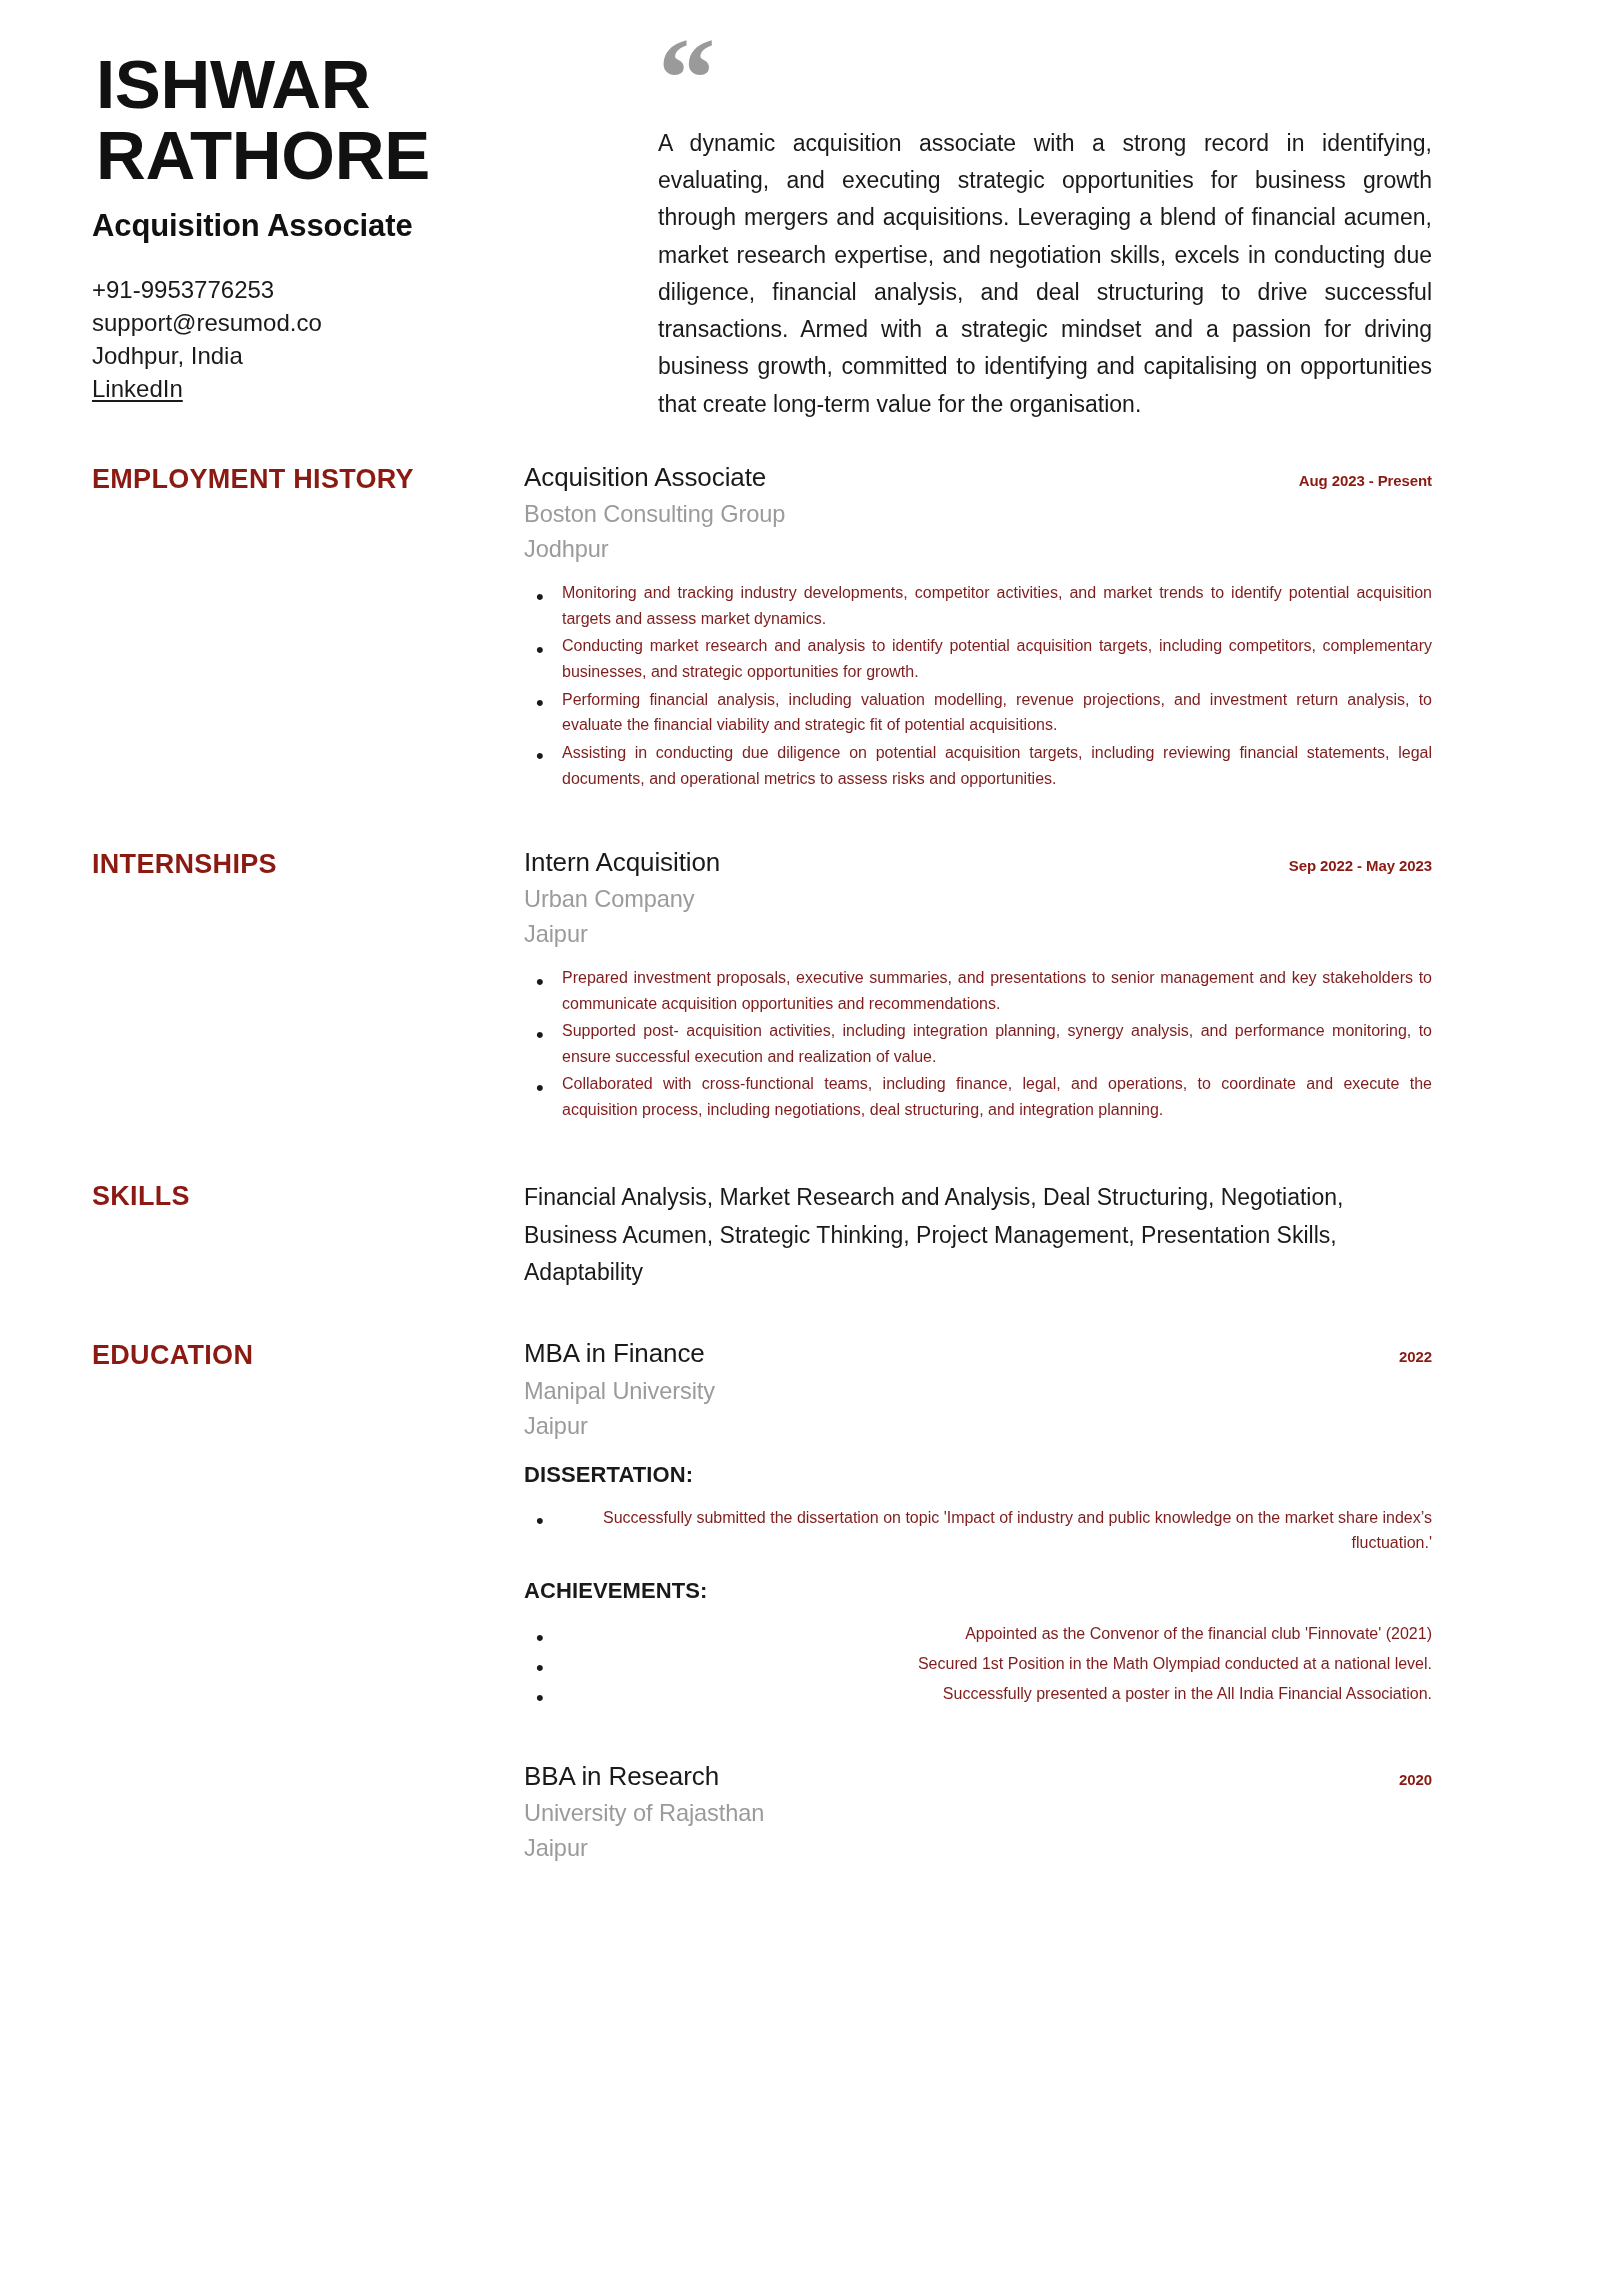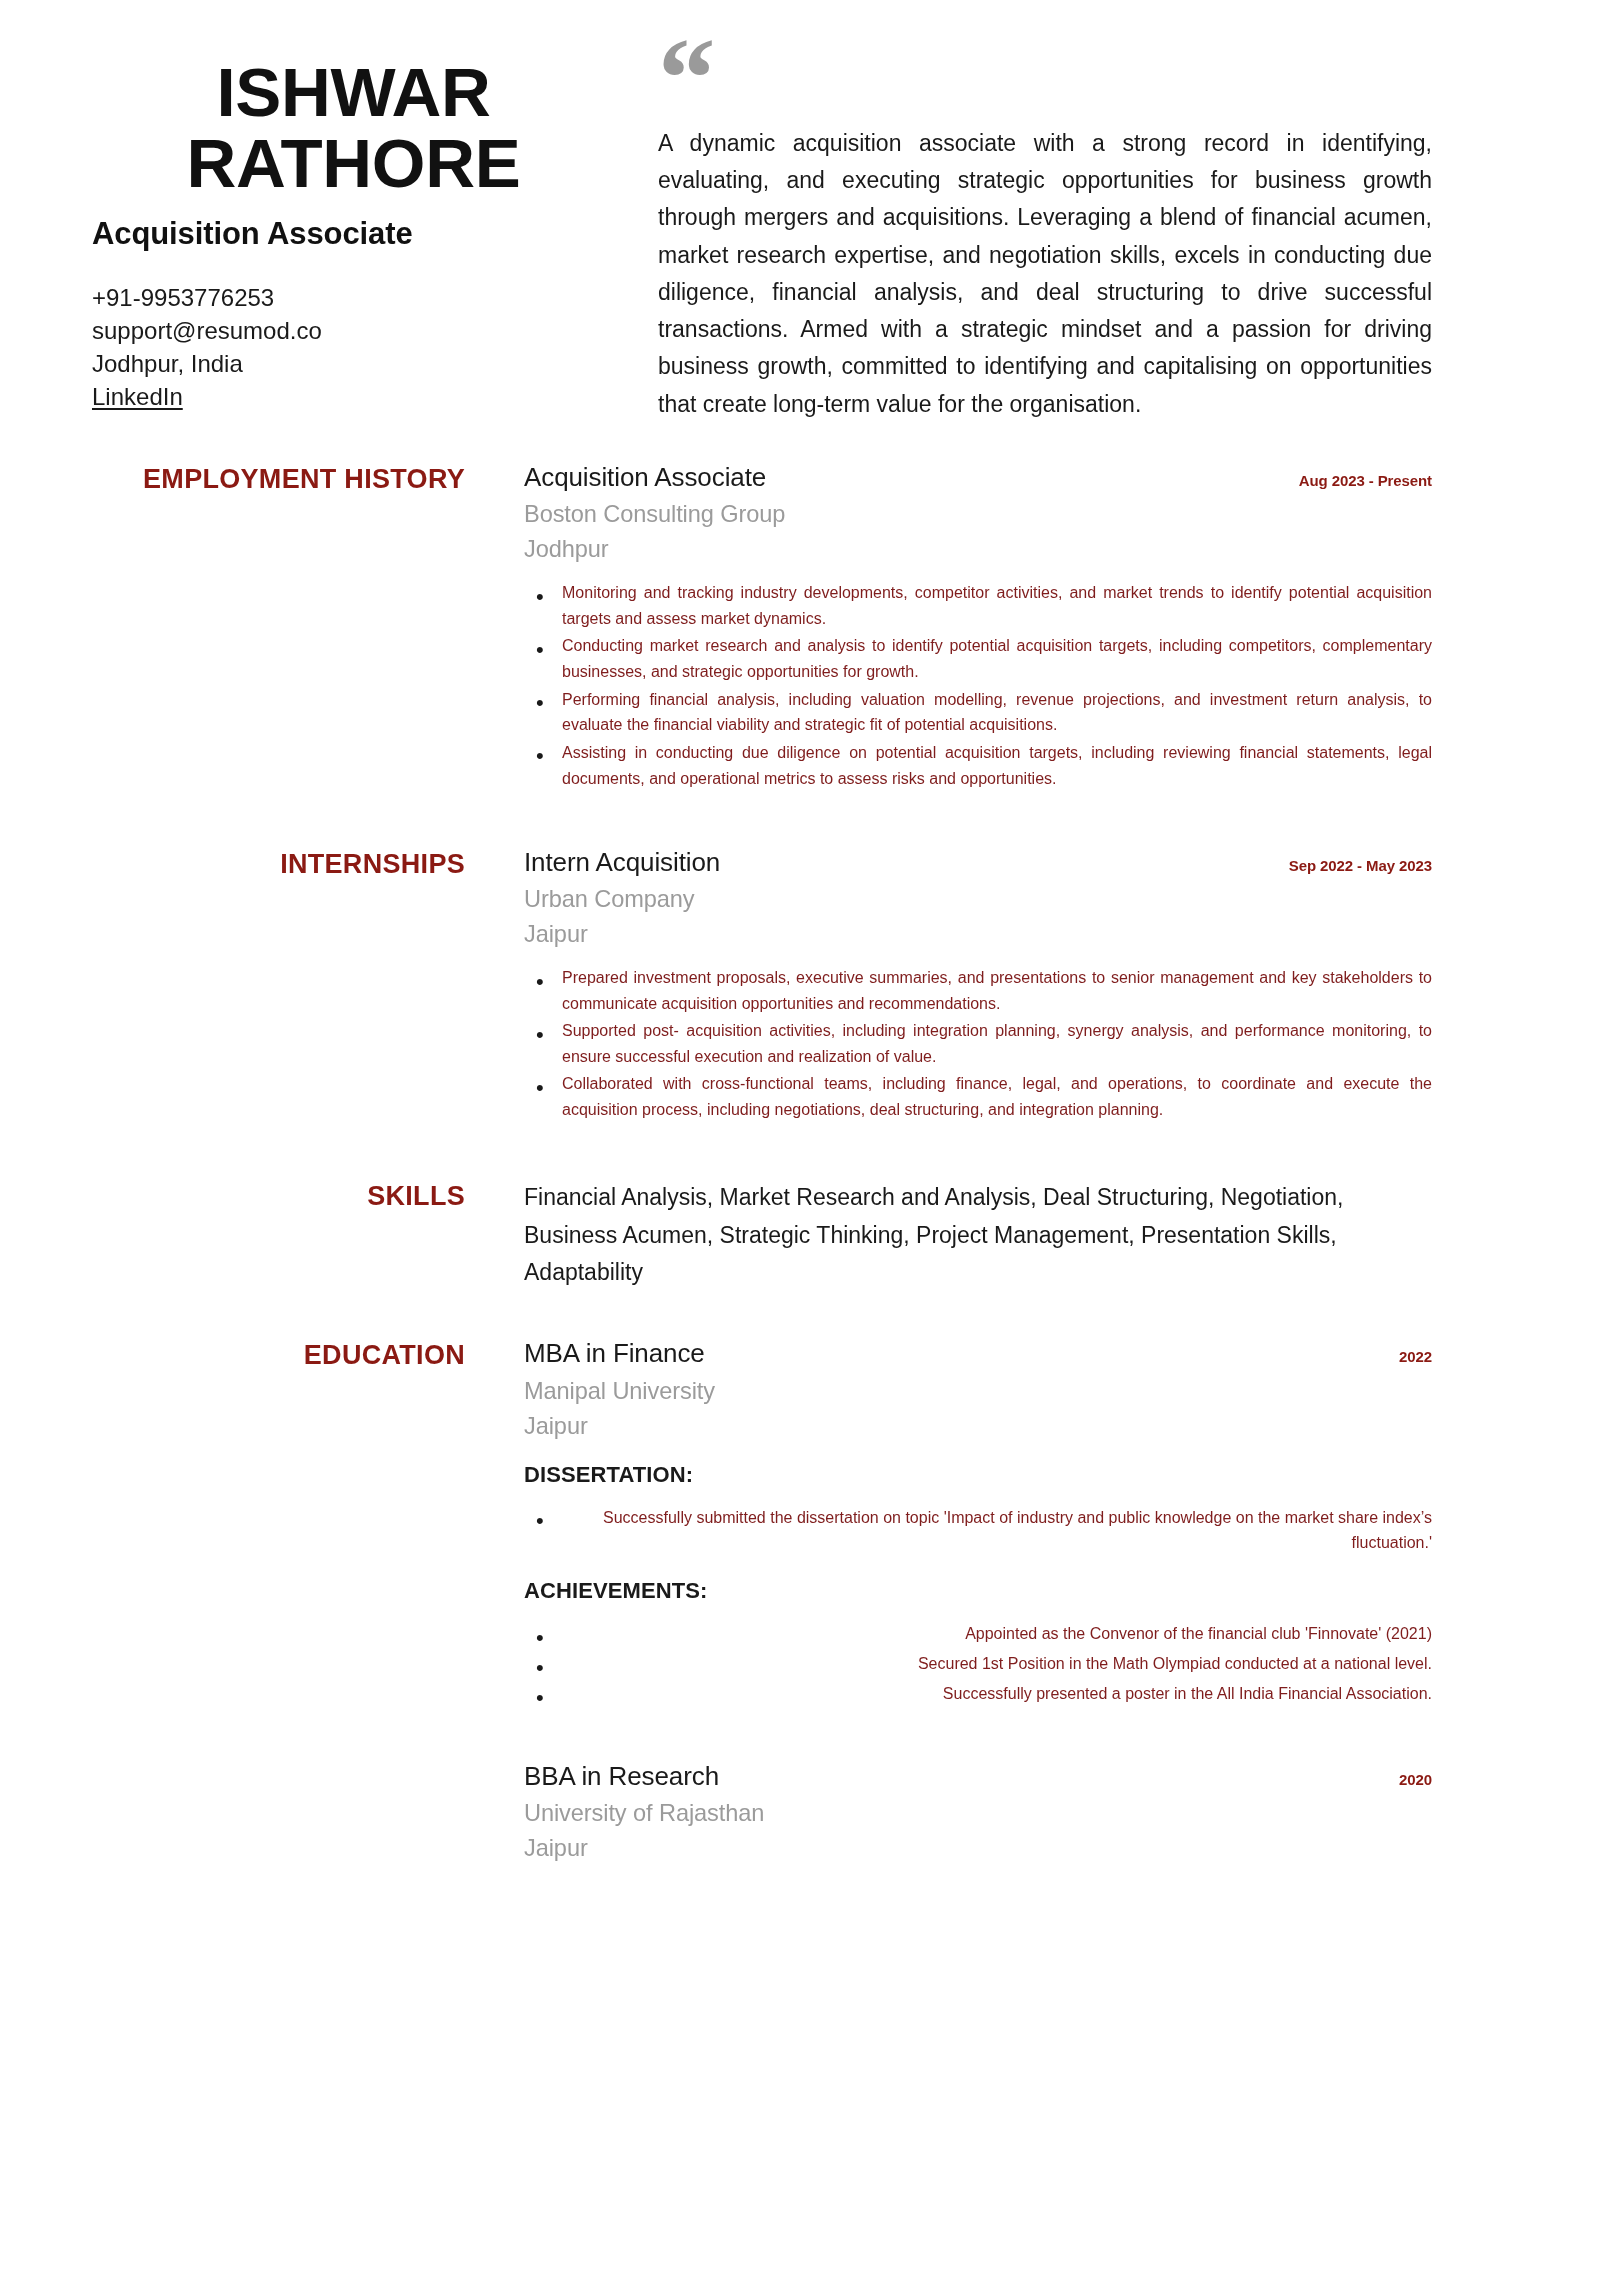--- a/index.html
+++ b/index.html
@@ -34,23 +34,22 @@
     width: 523px;
     flex: 0 0 523px;
     padding-top: 6.5px;
   }
   .name {
     font-size: 69px;
     font-weight: 700;
     line-height: 1.03;
     letter-spacing: -0.3px;
     color: #111111;
-    margin: 12px;
+    margin: 4px;
     text-transform: uppercase;
-    text-align: center;
   }
   .job-title {
     font-size: 31px;
     font-weight: 700;
     color: #111111;
     margin-top: 17px;
     letter-spacing: -0.1px;
   }
   .contact {
     margin-top: 29px;
@@ -89,21 +88,20 @@
 
   
   .section {
     display: flex;
     padding: 0 190px 0 92px;
     align-items: flex-start;
   }
   .sec-label-col {
     width: 432px;
     flex: 0 0 432px;
-    text-align: right;
     padding-right: 59px;
     box-sizing: border-box;
   }
   .sec-label {
     font-size: 27px;
     font-weight: 700;
     color: #8B1A13;
     letter-spacing: 0.3px;
     line-height: 1.28;
     text-transform: uppercase;

